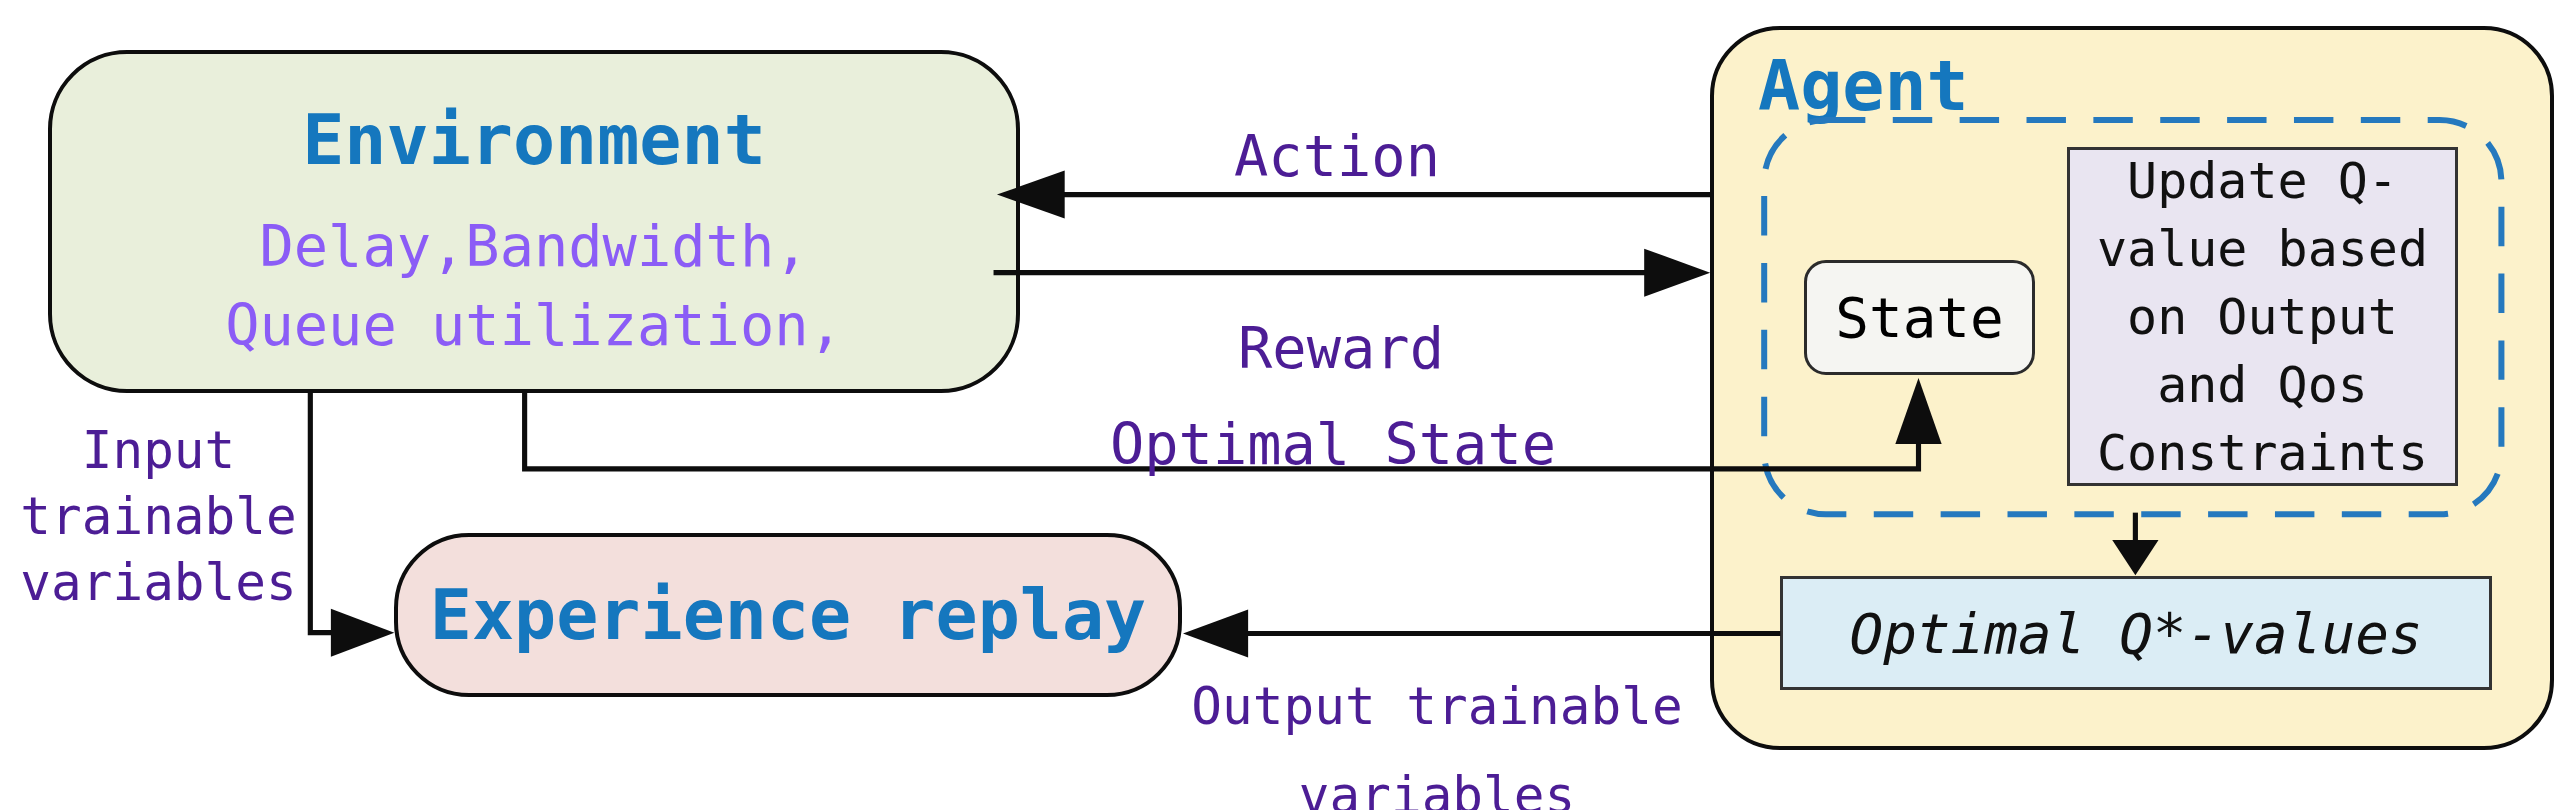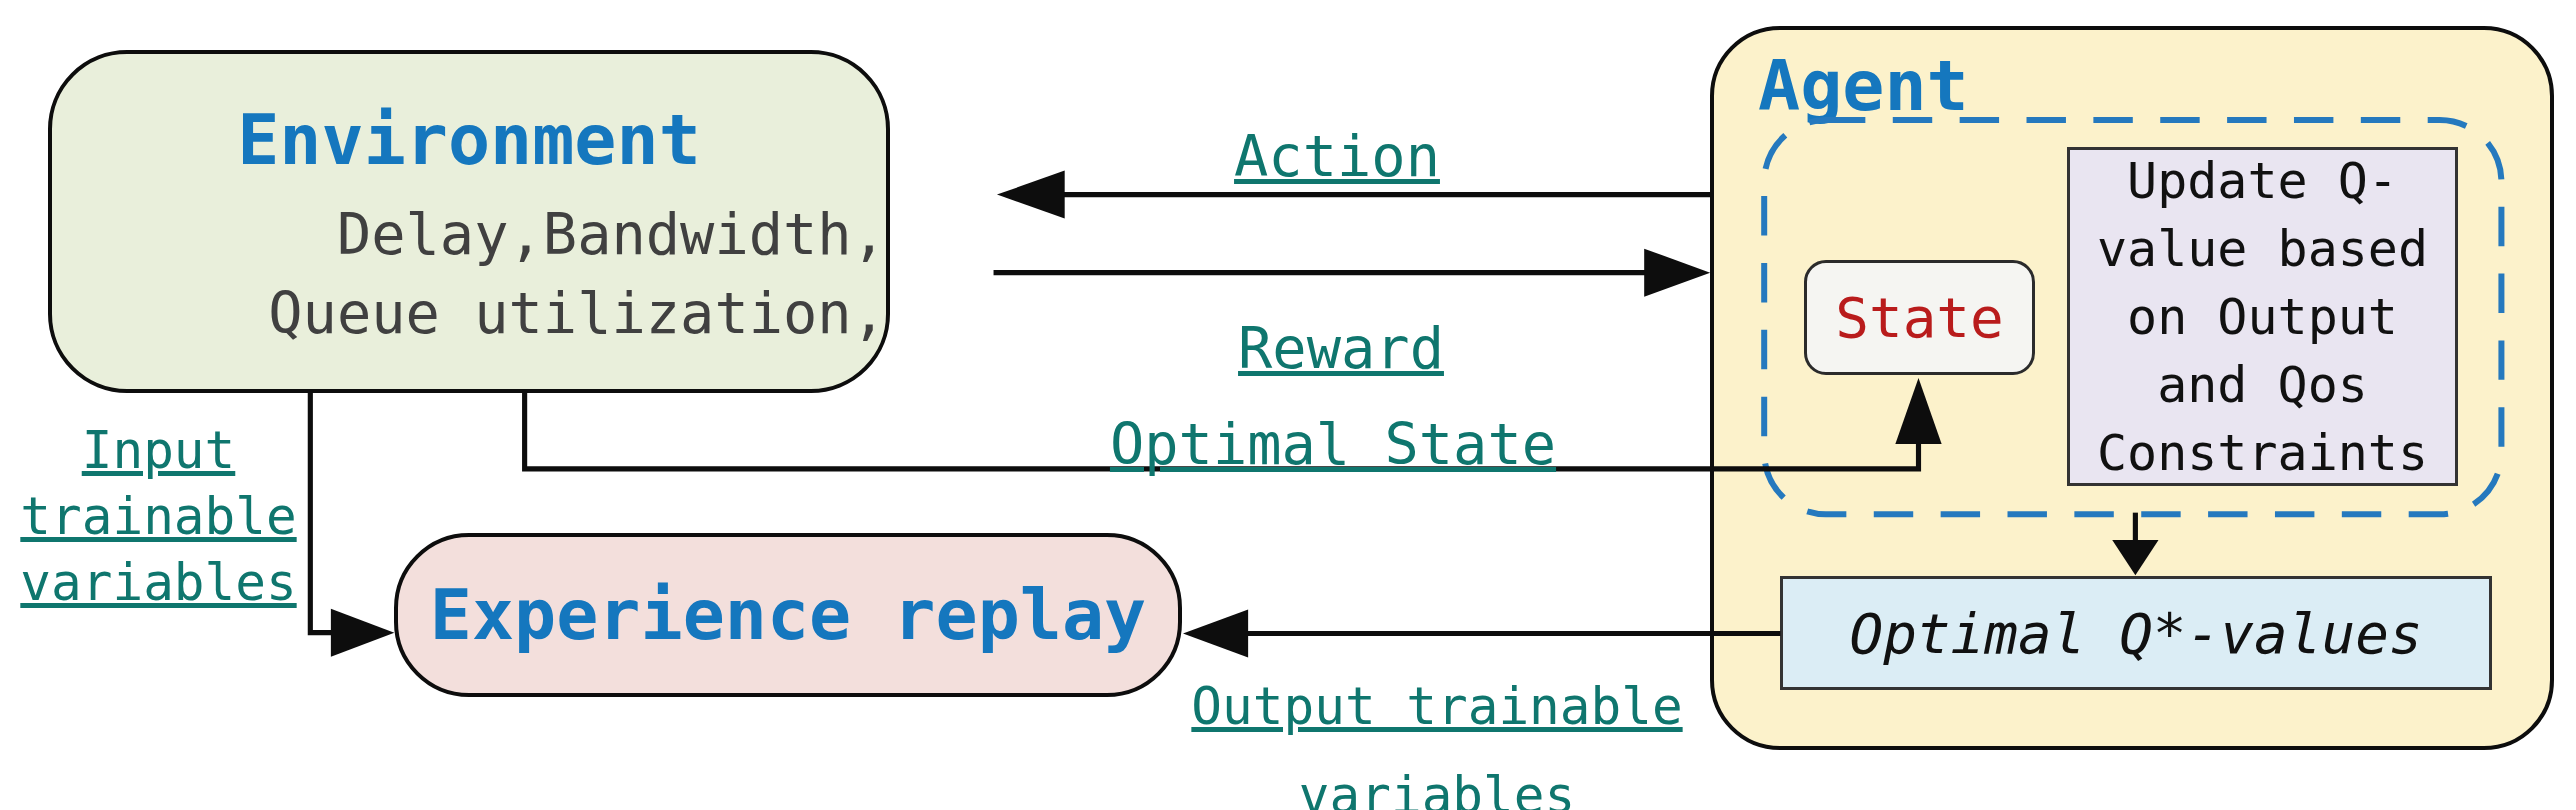--- a/index.html
+++ b/index.html
@@ -2,45 +2,45 @@
 <html style="font-size:13.7px"><head>
 <meta charset="utf-8">
 <style>
   html,body{margin:0;padding:0;background:#ffffff;}
   #canvas{
     position:relative;width:2576px;height:811px;background:#ffffff;overflow:hidden;
     font-family:"DejaVu Sans Mono", monospace;
   }
   .box{position:absolute;box-sizing:border-box;}
   
-  #env{left:48px;top:50px;width:842px;height:343px;background:#E9EFDB;
+  #env{left:48px;top:50px;width:972px;height:343px;background:#E9EFDB;
        border:4.3px solid #0d0d0d;border-radius:79px;}
   #env .env-title{position:absolute;left:0;top:45px;width:100%;text-align:center;font-size:70px;font-weight:bold;color:#1577BE;}
-  #env .env-line{position:absolute;left:0;width:100%;text-align:right;font-size:57px;color:#404040;}
+  #env .env-line{position:absolute;left:0;width:100%;text-align:center;font-size:57px;color:#8b5cf6;margin-top:12px;}
   #env .env-line.l1{top:147px;}
   #env .env-line.l2{top:226px;}
   
   #agent{left:1710px;top:26px;width:844px;height:724px;background:#FCF2CB;
          border:4.3px solid #0d0d0d;border-radius:70px;}
   #agent .agent-title{position:absolute;left:44px;top:15.4px;font-size:70px;font-weight:bold;color:#1577BE;}
   #statebox{left:1804px;top:260px;width:231px;height:115px;background:#F5F5F2;
             border:3.4px solid #2b2b2b;border-radius:22px;display:flex;align-items:center;justify-content:center;
-            font-size:56px;color:#b91c1c;}
+            font-size:56px;color:#000000;}
   #updatebox{left:2067px;top:147px;width:391px;height:339px;background:#E9E5F1;
              border:3.4px solid #333;display:flex;flex-direction:column;align-items:center;justify-content:center;
              font-size:50px;line-height:68px;color:#111;text-align:center;}
   #optimalbox{left:1780px;top:576px;width:712px;height:114px;background:#DBEDF5;
               border:3.4px solid #333;display:flex;align-items:center;justify-content:center;
               font-size:56px;color:#111;font-style:italic;}
   
   #exp{left:394px;top:533px;width:788px;height:164px;background:#F3DFDC;
        border:4.3px solid #0d0d0d;border-radius:75px;display:flex;align-items:center;justify-content:center;
        font-size:70px;font-weight:bold;color:#1577BE;}
   
-  .flabel{position:absolute;color:#0f766e;text-align:center;text-decoration:underline;}
+  .flabel{position:absolute;color:#4c1d95;text-align:center;}
   #lbl-action{left:1080px;top:123px;width:514px;font-size:57px;}
   #lbl-reward{left:1084px;top:315px;width:514px;font-size:57px;}
   #lbl-observed{left:1076px;top:411px;width:514px;font-size:57px;}
   #lbl-input{left:-56px;top:418px;width:429px;font-size:51px;line-height:66px;}
   #lbl-output{left:1180px;top:662px;width:514px;font-size:51px;line-height:89px;}
   
   #overlay{position:absolute;left:0;top:0;width:2576px;height:811px;pointer-events:none;}
 </style>
 </head>
 <body>

